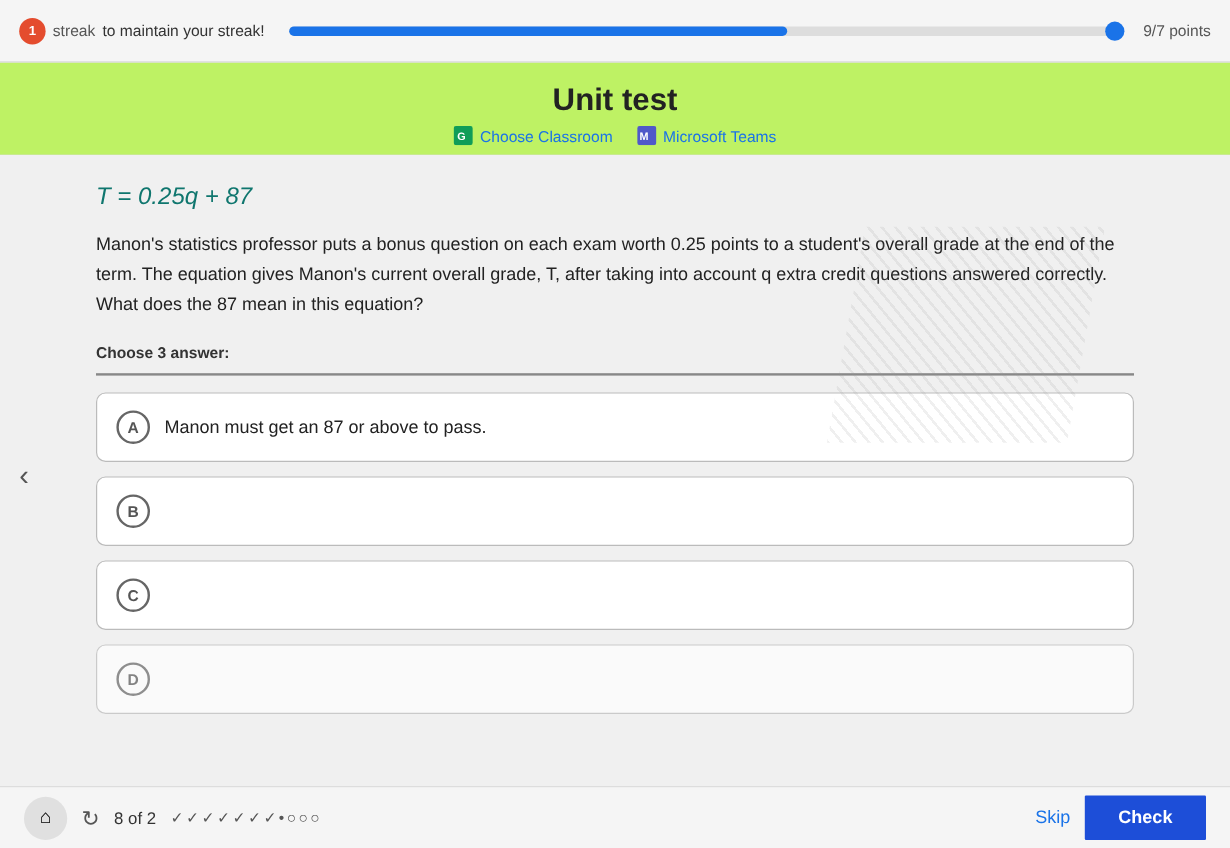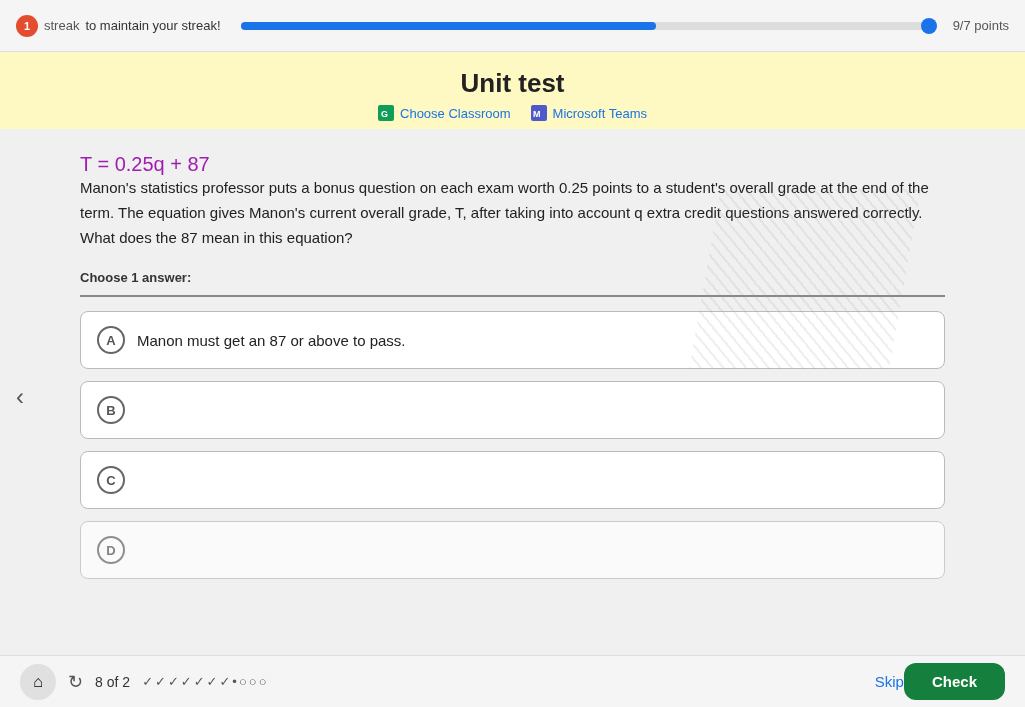--- a/index.html
+++ b/index.html
@@ -76,21 +76,21 @@
 
     .points-label {
       font-size: 13px;
       color: #555;
     }
 
     
     .title-area {
       text-align: center;
       padding: 16px 0 8px 0;
-      background: #fef9c3;
+      background: #bef264;
     }
     .page-title {
       font-size: 26px;
       font-weight: 600;
       color: #222;
     }
     .share-buttons {
       display: flex;
       justify-content: center;
       gap: 20px;
@@ -129,21 +129,23 @@
       transform: translateY(-50%);
       font-size: 24px;
       color: #555;
       cursor: pointer;
       background: none;
       border: none;
     }
 
     .equation {
       font-size: 20px;
-      color: #a21caf;
+      color: #0f766e;
+      margin-bottom: 16px;
+      font-style: italic;
     }
 
     .question-text {
       font-size: 15px;
       color: #222;
       line-height: 1.65;
       margin-bottom: 20px;
     }
 
     .choose-label {
@@ -227,36 +229,37 @@
 
     .checkmarks {
       font-size: 13px;
       color: #555;
       letter-spacing: 2px;
     }
 
     .bottom-right {
       display: flex;
       align-items: center;
+      gap: 12px;
     }
 
     .skip-btn {
       font-size: 15px;
       color: #1a73e8;
       background: none;
       border: none;
       cursor: pointer;
       font-weight: 500;
     }
 
     .check-btn {
-      background: #15803d;
+      background: #1d4ed8;
       color: white;
       border: none;
-      border-radius: 12px;
+      border-radius: 1px;
       padding: 10px 28px;
       font-size: 15px;
       font-weight: 600;
       cursor: pointer;
     }
 
     .home-btn {
       width: 36px;
       height: 36px;
       border-radius: 50%;
@@ -331,21 +334,21 @@
 <div class="main-content">
 
   <button class="left-arrow">‹</button>
 
   <div class="bg-pattern"></div>
 
   <div class="equation">T = 0.25q + 87</div>
 
   <p class="question-text">Manon's statistics professor puts a bonus question on each exam worth 0.25 points to a student's overall grade at the end of the term. The equation gives Manon's current overall grade, T, after taking into account q extra credit questions answered correctly. What does the 87 mean in this equation?</p>
 
-  <p class="choose-label">Choose 1 answer:</p>
+  <p class="choose-label">Choose 3 answer:</p>
   <hr class="divider">
 
   <div class="answer-option">
     <div class="option-circle">A</div>
     <span>Manon must get an 87 or above to pass.</span>
   </div>
 
   <div class="answer-option">
     <div class="option-circle">B</div>
   </div>

